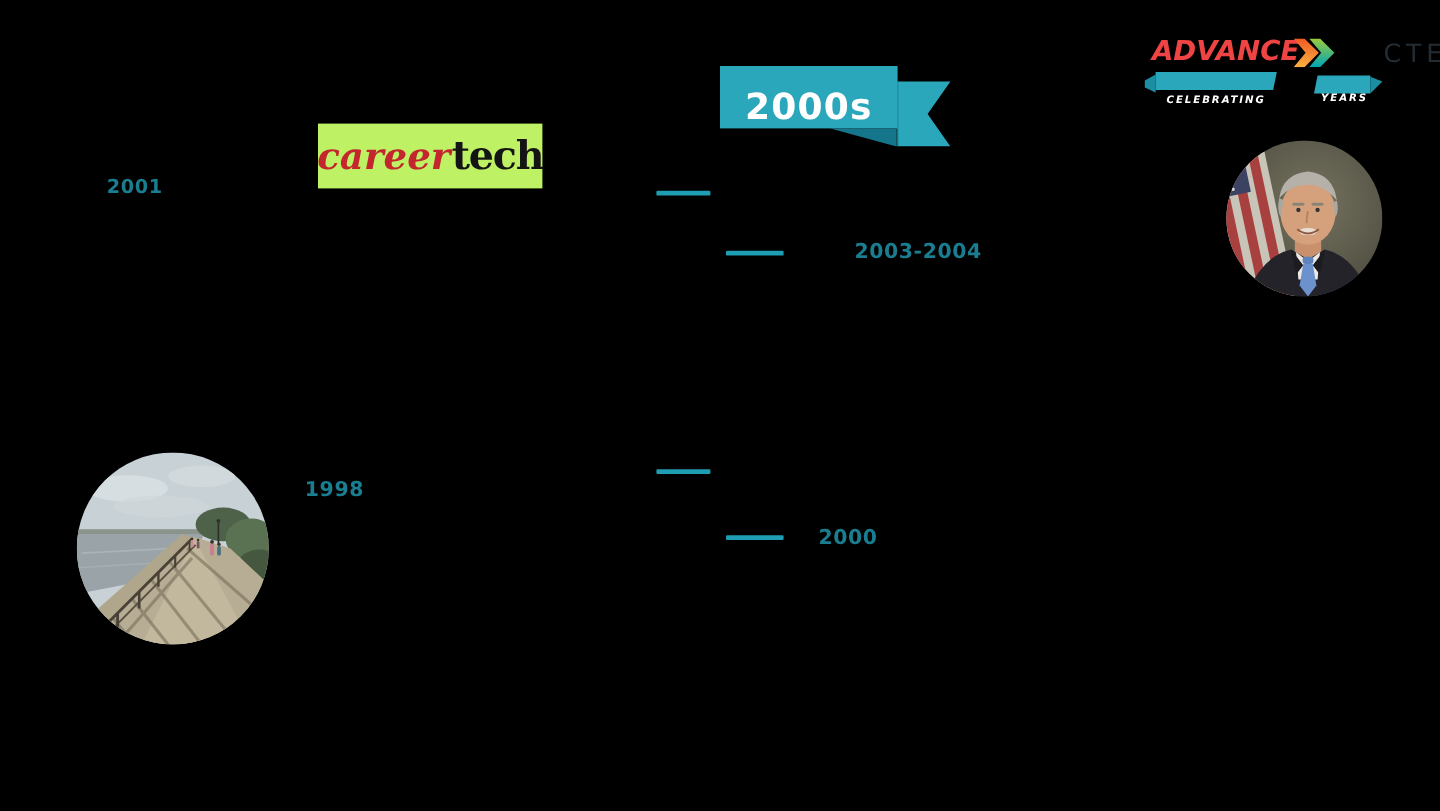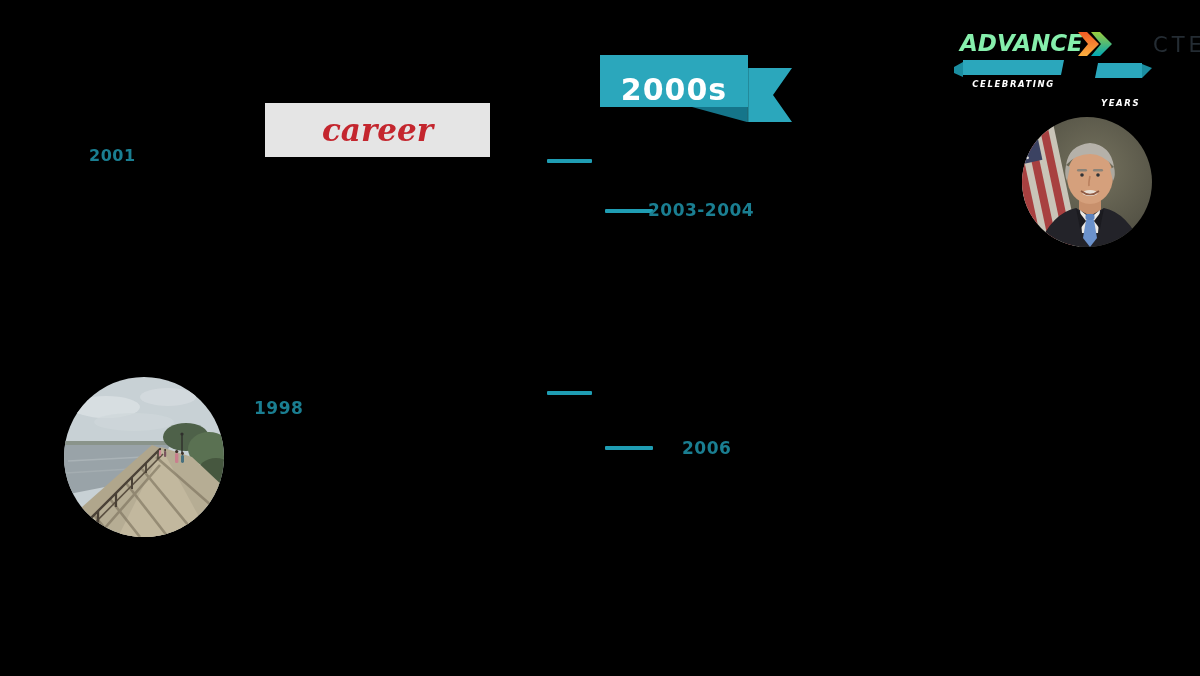--- a/index.html
+++ b/index.html
@@ -24,57 +24,57 @@
   #dash-3{left:547px;top:391px;width:45px;}
   #dash-4{left:605px;top:446px;width:48px;}
 
   
   .year{
     position:absolute;color:#1A7E91;font-weight:800;
     font-size:17px;letter-spacing:.5px;white-space:nowrap;text-align:right;
   }
   #year-2001{left:89px;top:146px;font-size:16px;}
   #year-2002{left:254px;top:398px;}
-  #year-2003-2004{left:648px;top:200px;}
+  #year-2003-2004{left:712px;top:200px;}
   #year-2006{left:682px;top:438px;}
 
   
   #careertech{
-    left:265px;top:103px;width:225px;height:54px;background:#e5e5e5;
+    left:265px;top:103px;width:187px;height:54px;background:#bef264;
     display:flex;align-items:baseline;justify-content:center;
   }
   #careertech .career{
     font-family:"DejaVu Serif","Liberation Serif",serif;
     font-style:italic;font-weight:600;color:#C4262E;font-size:31px;
     line-height:54px;
   }
   #careertech .tech{
     font-family:"DejaVu Serif","Liberation Serif",serif;
     font-weight:800;color:#141414;font-size:33px;letter-spacing:-1px;
     margin-left:1px;line-height:54px;
   }
 
   
   #advance-word{
-    left:960px;top:30px;color:#86efac;font-style:italic;font-weight:900;
+    left:960px;top:30px;color:#ef4444;font-style:italic;font-weight:900;
     font-size:23px;letter-spacing:0;white-space:nowrap;
   }
   #cte-word{
     left:1153px;top:33px;color:#242C33;font-weight:500;
     font-size:21px;letter-spacing:4px;white-space:nowrap;
   }
   #cte-chevrons{left:1078px;top:32px;}
   #cte-ribbons{left:952px;top:58px;}
   .ribbon-text{
     position:absolute;color:#ffffff;font-style:italic;font-weight:800;
     display:flex;align-items:center;justify-content:center;
     font-size:8.5px;letter-spacing:1.6px;margin-top:16px;
   }
   #celebrating-label{left:963px;top:60px;width:101px;height:15px;}
-  #years-label{left:1098px;top:79px;width:45px;height:15px;}
+  #years-label{left:1098px;top:58px;width:45px;height:15px;}
 
   
   #bush-photo{left:1022px;top:117px;}
   #waterfront-photo{left:64px;top:377px;}
 </style>
 </head>
 <body>
 
 <div id="stage">
 
@@ -87,24 +87,25 @@
   <div id="banner-label" class="abs">2000s</div>
 
   <div id="dash-1" class="dash"></div>
   <div id="dash-2" class="dash"></div>
   <div id="dash-3" class="dash"></div>
   <div id="dash-4" class="dash"></div>
 
   <div id="year-2001" class="year">2001</div>
   <div id="year-2002" class="year">1998</div>
   <div id="year-2003-2004" class="year">2003-2004</div>
-  <div id="year-2006" class="year">2006</div>
+  <div id="year-2006" class="year">2000</div>
 
   <div id="careertech" class="abs">
     <span class="career">career</span>
+    <span class="tech">tech</span>
   </div>
 
   <div id="advance-word" class="abs">ADVANCE</div>
 
   <svg id="cte-chevrons" class="abs" width="36" height="24" viewBox="0 0 36 24">
     <defs>
       <linearGradient id="gradOrange" x1="0" y1="0" x2="0" y2="1">
         <stop offset="0" stop-color="#F15A24"></stop>
           <stop offset="1" stop-color="#FBB040"></stop>
       </linearGradient>

